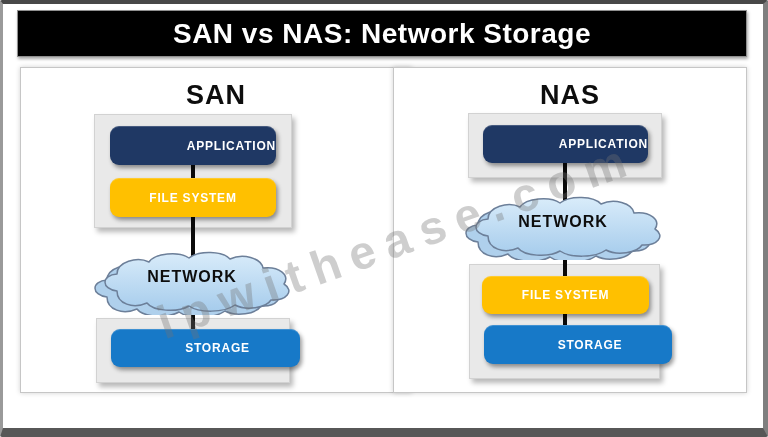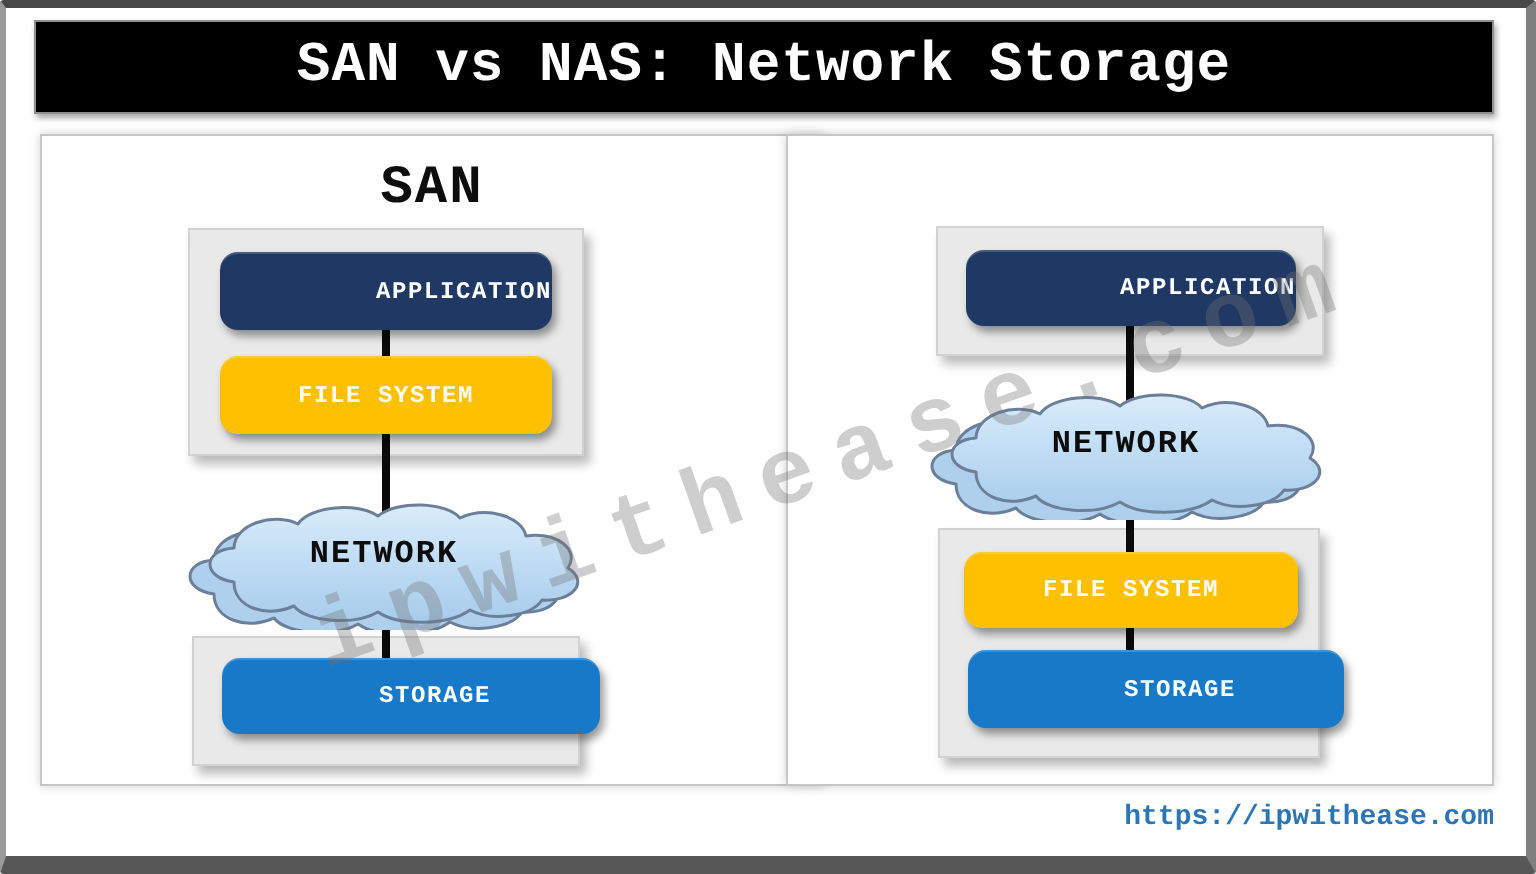--- a/index.html
+++ b/index.html
@@ -1,18 +1,18 @@
 <!DOCTYPE html>
 <html style="--header_bg: #000000; --application_box: #1F3864; --file_system_box: #FFC000; --storage_box: #1779C8; --cloud_fill_top: #D9ECFA; --cloud_fill_bottom: #A6CCEC; --cloud_back: #AFD0EC; --cloud_stroke: #6C7F99; --link_text: #2E75B6;"><head>
 <meta charset="utf-8">
 <style>
   html,body{margin:0;padding:0;background:#ffffff;}
   .stage{
     position:relative;width:768px;height:437px;overflow:hidden;background:#ffffff;
-    font-family:Liberation Mono, monospace;
+    font-family:Liberation Sans, sans-serif;
   }
   
   .chrome{
     position:absolute;inset:0;box-sizing:border-box;z-index:20;pointer-events:none;
     border-top:4px solid #484848;border-left:3px solid #9a9a9a;
     border-right:5px solid #7f7f7f;border-bottom:9px solid #575757;
     border-radius:2px;
   }
   
   .header{
@@ -131,20 +131,21 @@
           </linearGradient>
         </defs>
         <path transform="translate(-10,6)" fill="#AFD0EC" stroke="#6C7F99" stroke-width="1.5" stroke-linejoin="round" d="M30,42 C14,40 14,26 30,25 C30,13 50,7 62,13 C68,4 92,2 102,9 C112,1 136,2 143,10 C156,4 174,9 176,19 C192,17 203,26 197,35 C208,42 199,52 184,51 C179,59 159,62 148,56 C137,64 112,64 102,57 C90,64 66,62 60,54 C46,60 30,55 30,42 Z"></path>
         <path fill="url(#cg1)" stroke="#6C7F99" stroke-width="1.5" stroke-linejoin="round" d="M30,42 C14,40 14,26 30,25 C30,13 50,7 62,13 C68,4 92,2 102,9 C112,1 136,2 143,10 C156,4 174,9 176,19 C192,17 203,26 197,35 C208,42 199,52 184,51 C179,59 159,62 148,56 C137,64 112,64 102,57 C90,64 66,62 60,54 C46,60 30,55 30,42 Z"></path>
       </svg>
       <span class="cloud-label">NETWORK</span>
     </div>
   </section>
 
   <section class="panel panel-nas">
+    <h2 class="panel-title">NAS</h2>
 
     <div class="gbox nas-g1"></div>
     <div class="gbox nas-g2"></div>
 
     <div class="connector nas-c1"></div>
     <div class="connector nas-c2"></div>
     <div class="connector nas-c3"></div>
 
     <div class="node node-app nas-app">
       <span>APPLICATION</span>
@@ -166,16 +167,15 @@
         </defs>
         <path transform="translate(-10,6)" fill="#AFD0EC" stroke="#6C7F99" stroke-width="1.5" stroke-linejoin="round" d="M30,42 C14,40 14,26 30,25 C30,13 50,7 62,13 C68,4 92,2 102,9 C112,1 136,2 143,10 C156,4 174,9 176,19 C192,17 203,26 197,35 C208,42 199,52 184,51 C179,59 159,62 148,56 C137,64 112,64 102,57 C90,64 66,62 60,54 C46,60 30,55 30,42 Z"></path>
         <path fill="url(#cg2)" stroke="#6C7F99" stroke-width="1.5" stroke-linejoin="round" d="M30,42 C14,40 14,26 30,25 C30,13 50,7 62,13 C68,4 92,2 102,9 C112,1 136,2 143,10 C156,4 174,9 176,19 C192,17 203,26 197,35 C208,42 199,52 184,51 C179,59 159,62 148,56 C137,64 112,64 102,57 C90,64 66,62 60,54 C46,60 30,55 30,42 Z"></path>
       </svg>
       <span class="cloud-label">NETWORK</span>
     </div>
   </section>
 
   <div class="watermark">ipwithease.com</div>
 
-  <a class="footer-link">https://ipwithease.com</a>
 
   <div class="chrome"></div>
 </div>
 
 </body></html>

